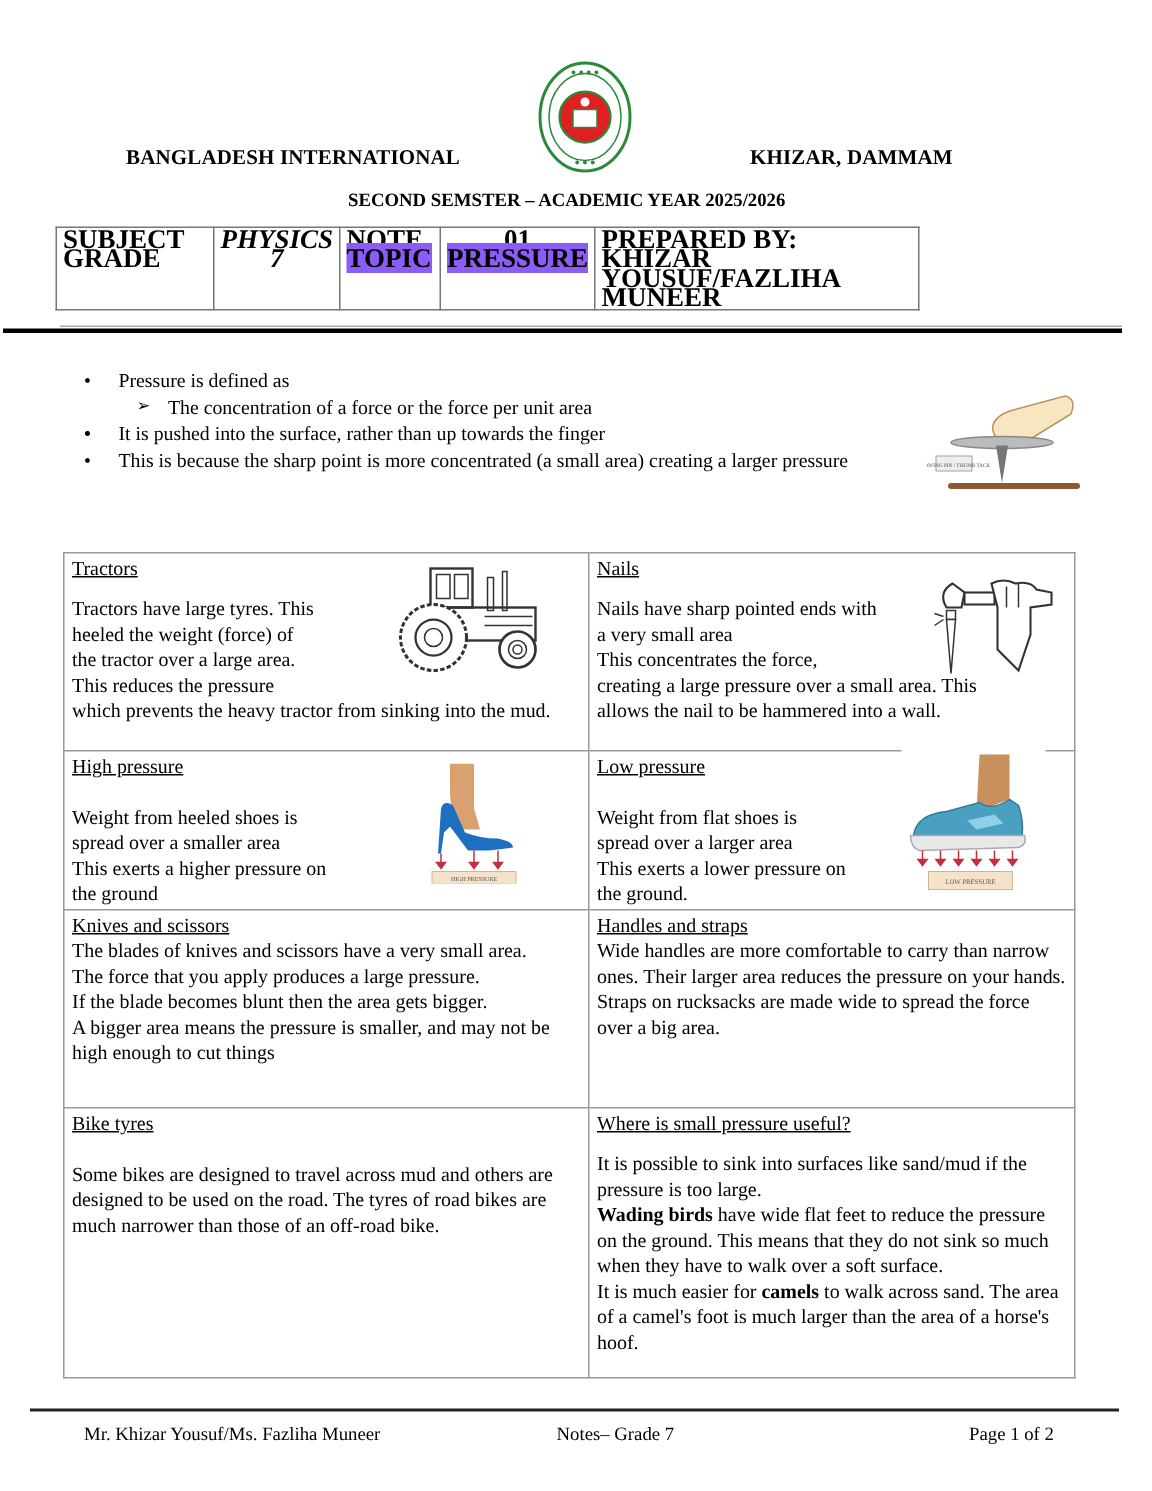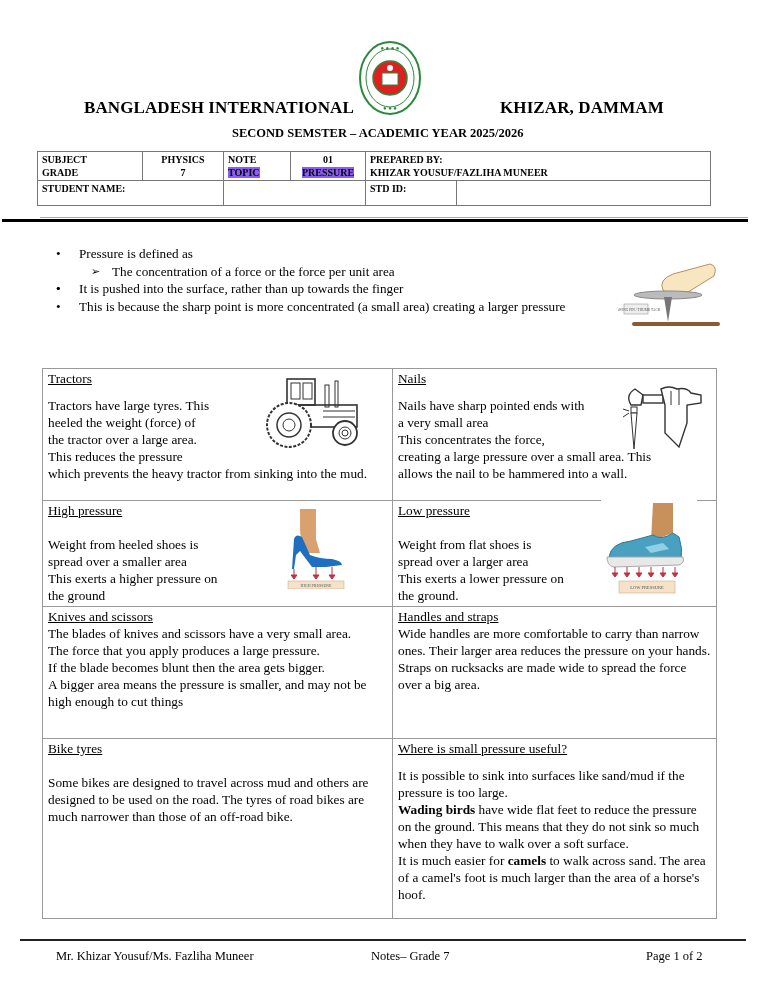--- a/index.html
+++ b/index.html
@@ -1,24 +1,24 @@
 <!DOCTYPE html>
 <html><head>
 <meta charset="utf-8">
 <style>
   html, body { margin:0; padding:0; background:#ffffff; }
   body { width:768px; height:994px; position:relative; overflow:hidden;
          font-family:"Liberation Serif","DejaVu Serif",serif; color:#000; }
   .abs { position:absolute; }
-  .hdr-school { font-weight:bold; font-size:17px; letter-spacing:0.1px; }
+  .hdr-school { font-weight:bold; font-size:14px; letter-spacing:0.1px; }
   .semester { font-weight:bold; font-size:12.5px; }
   .logo { left:358px; top:40px; width:64px; height:76px; }
 
-  table.info { position:absolute; left:37px; top:151px; width:674px; border-collapse:collapse;
-               font-size:10px; font-weight:bold; line-height:13px; }
+  table.info { position:absolute; left:37px; top:151px; width:576px; border-collapse:collapse;
+               font-size:18px; font-weight:bold; line-height:13px; }
   table.info td { border:1px solid #777; padding:1px 4px; vertical-align:top; }
   .hl { background:#8b5cf6; }
   .center { text-align:center; }
 
   .thickrule { left:2px; top:219px; width:746px; height:3px; background:#000; }
   .thinrule { left:40px; top:217px; width:708px; height:1px; background:#aaa; }
 
   ul.intro { position:absolute; left:44px; top:245px; margin:0; padding:0; list-style:none;
              font-size:13.2px; line-height:17.6px; width:560px; }
   ul.intro li { position:relative; padding-left:35px; }
@@ -59,45 +59,35 @@
 <div class="abs hdr-school" style="left:500px; top:98px;">KHIZAR,  DAMMAM</div>
 <div class="abs semester" style="left:232px; top:126px;">SECOND SEMSTER – ACADEMIC YEAR 2025/2026</div>
 
 <table class="info">
   <tbody>
       <tr>
     <td style="width:96px;">
       <div>SUBJECT</div>
       <div>GRADE</div>
     </td>
-    <td class="center" style="width:72px;">
+    <td class="center" style="width:72px;font-style:italic;">
       <div>PHYSICS</div>
       <div>7</div>
     </td>
     <td style="width:58px;">
       <div>NOTE</div>
       <div><span class="hl">TOPIC</span></div>
     </td>
     <td class="center" style="width:66px;">
       <div>01</div>
       <div><span class="hl">PRESSURE</span></div>
     </td>
     <td colspan="2">
       <div>PREPARED BY:</div>
       <div>KHIZAR YOUSUF/FAZLIHA MUNEER</div>
-    </td>
-  </tr>
-  <tr style="height:24px;">
-    <td colspan="2">STUDENT NAME:</td>
-    <td colspan="3"></td>
-    <td style="padding:0;">
-      <div style="display:flex; height:24px;">
-        <div style="width:82px; border-right:1px solid #777; padding:1px 4px;">STD ID:</div>
-        <div style="flex:1;"></div>
-      </div>
     </td>
   </tr>
 </tbody>
   </table>
 
 <div class="abs thinrule"></div>
 <div class="abs thickrule"></div>
 
 <ul class="intro">
   <li><span class="bul">•</span><span>Pressure is defined as</span></li>

